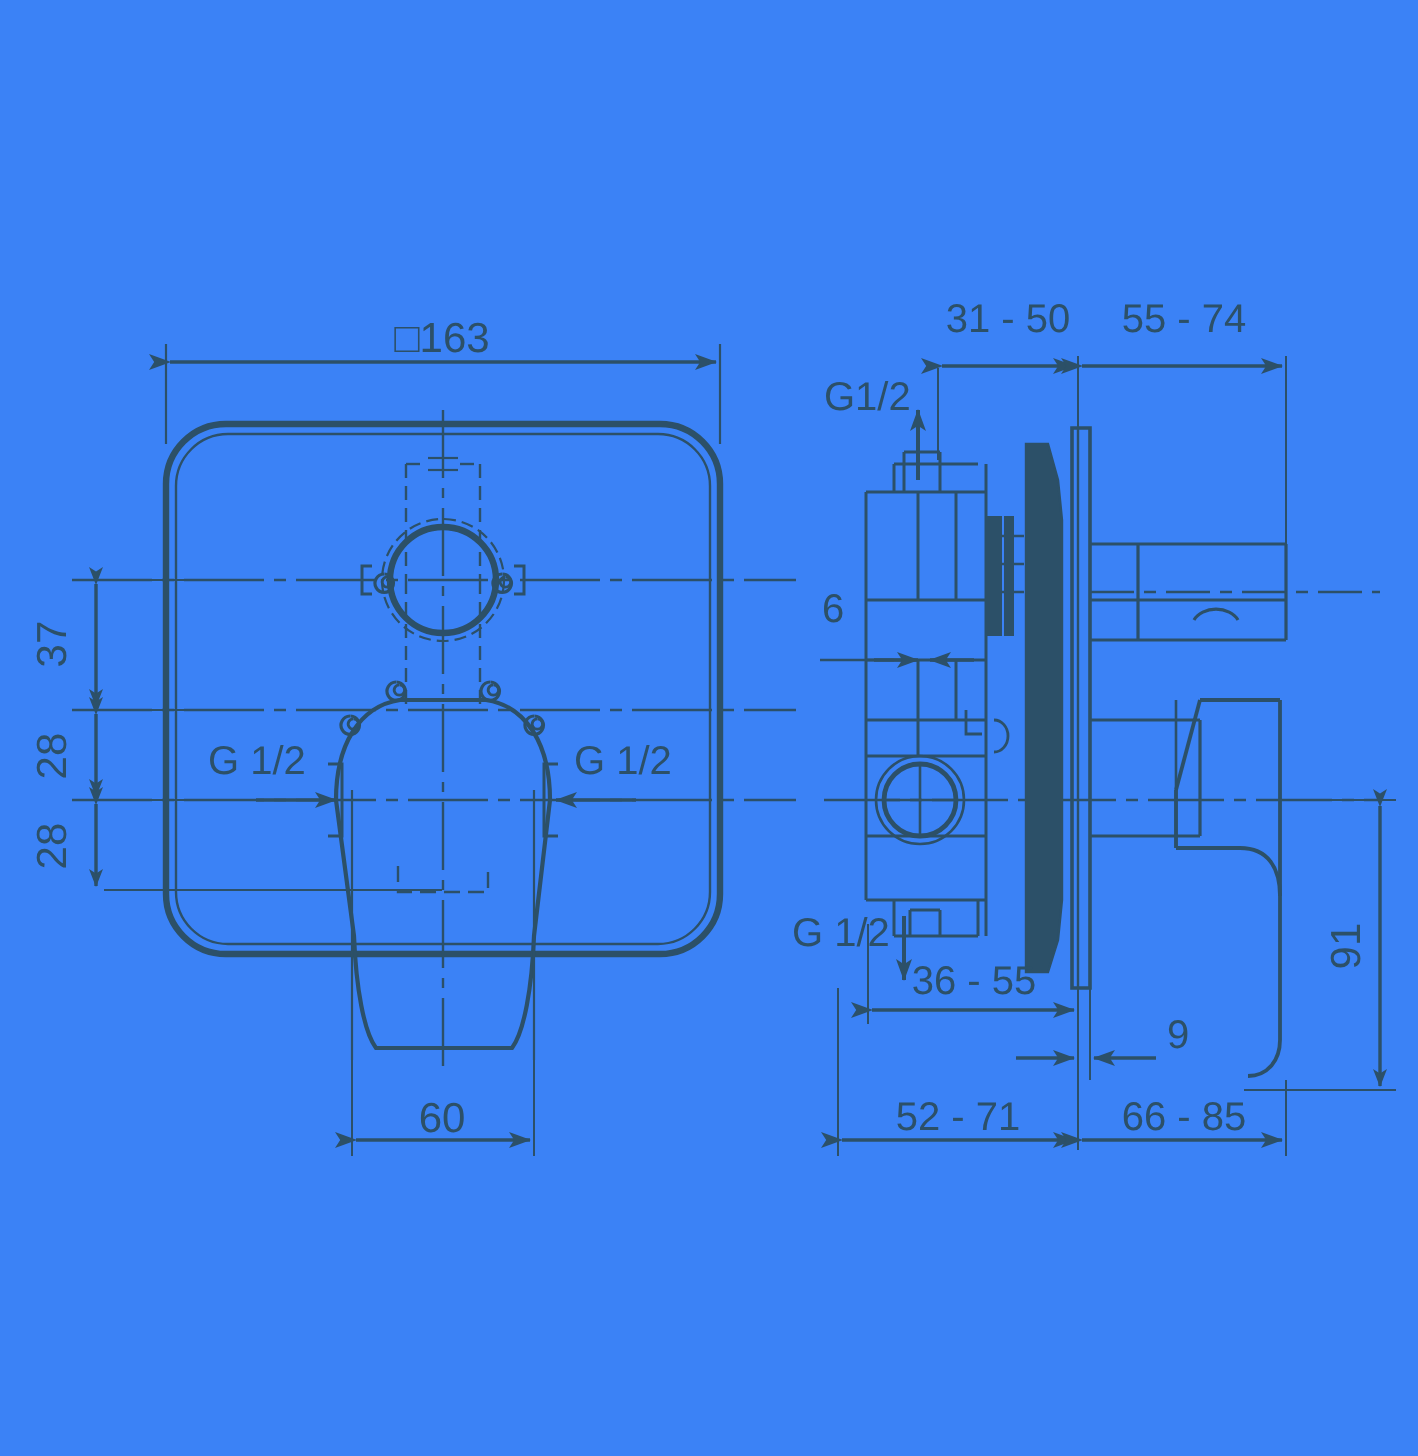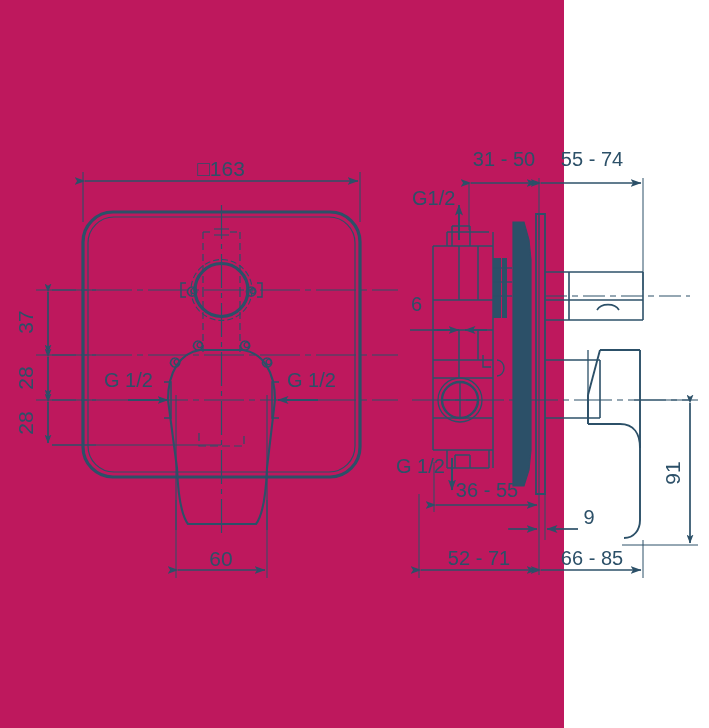--- a/index.html
+++ b/index.html
@@ -1,18 +1,18 @@
 <!DOCTYPE html>
 <html><head>
 <meta charset="utf-8">
 <style>
   html,body{margin:0;padding:0;background:#ffffff;}
   body{width:709px;height:728px;overflow:hidden;
        font-family:"Liberation Sans","DejaVu Sans",sans-serif;}
-  #sheet{position:relative;width:564px;height:728px;background:#be185d;}
+  #sheet{position:relative;width:709px;height:728px;background:#3b82f6;}
   svg{display:block;}
   text{font-family:"Liberation Sans","DejaVu Sans",sans-serif;fill:#2c5068;}
 </style>
 </head>
 <body>
 
 <div id="sheet">
 <svg width="709" height="728" viewBox="0 0 709 728">
   <defs>
     <marker id="ar" markerWidth="11" markerHeight="8" refX="10.5" refY="4" orient="auto" markerUnits="userSpaceOnUse">

